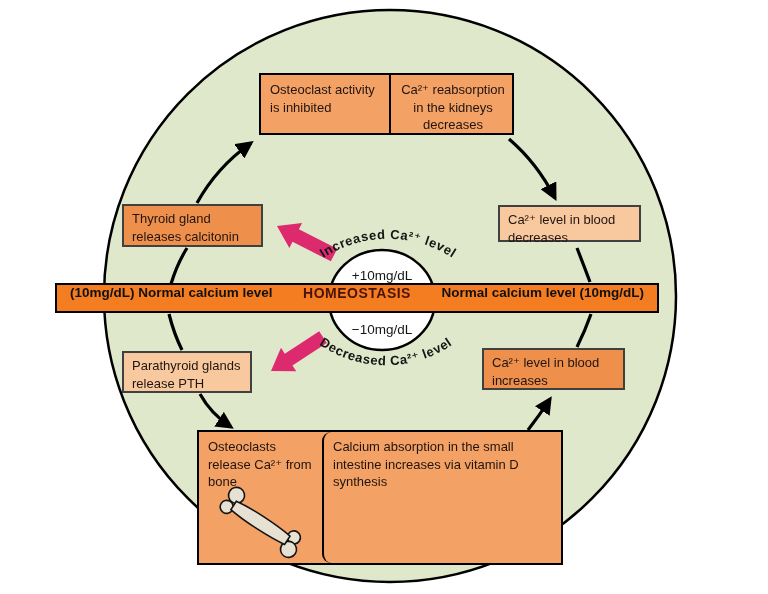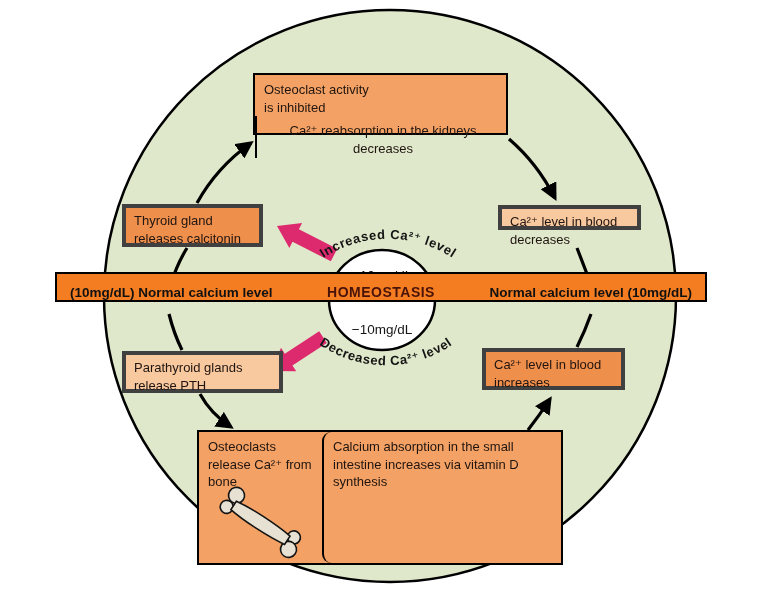--- a/index.html
+++ b/index.html
@@ -15,31 +15,31 @@
   }
   *{box-sizing:border-box;margin:0;padding:0}
   body{background:#fff;font-family:"Liberation Sans","DejaVu Sans",sans-serif;}
   .stage{position:relative;width:768px;height:594px;background:#fff;overflow:hidden;}
   .art{position:absolute;left:0;top:0;z-index:0;}
   .big-circle{fill:var(--circle-green);stroke:#000;stroke-width:2.5px;}
   .inner-circle{fill:#fff;stroke:#000;stroke-width:2.5px;}
   .cyc{fill:none;stroke:#000;stroke-width:3.2px;}
   .pink{fill:var(--pink-arrow);stroke:none;}
   .arc-label{font-family:"Liberation Sans","DejaVu Sans",sans-serif;font-size:13px;font-weight:bold;fill:#141414;letter-spacing:.6px;}
-  .box{position:absolute;z-index:2;border:4px solid #404040;background:var(--box-orange-medium);
+  .box{position:absolute;z-index:2;border:2px solid #404040;background:var(--box-orange-medium);
        color:var(--ink);font-size:13px;line-height:1.36;padding:4px 8px;}
   .box.dark{background:var(--box-orange-dark);}
   .box.peach{background:var(--box-peach-light);}
   .dualbox,.triplebox{position:absolute;z-index:2;border:2px solid #000;background:var(--box-orange-medium);
        display:flex;color:var(--ink);font-size:13px;line-height:1.36;padding:0;}
   .cell{position:relative;padding:6px 6px 0 9px;}
   .cell + .cell{border-left:2px solid #000;}
-  .band{position:absolute;z-index:3;left:55px;top:272px;width:652px;height:30px;
+  .band{position:absolute;z-index:3;left:55px;top:283px;width:604px;height:30px;
         background:var(--band-orange);border:2.5px solid #000;
-        display:flex;align-items:flex-end;justify-content:space-between;
+        display:flex;align-items:flex-start;justify-content:space-between;
         padding:0 13px;font-size:13.5px;font-weight:bold;color:#111;}
   .band .homeo{color:var(--homeostasis-text);font-size:14px;letter-spacing:.5px;}
   .center-label{position:absolute;z-index:3;left:337px;width:90px;text-align:center;
         font-size:13.5px;color:#161616;}
   .icon-wrap{position:absolute;}
 </style>
 </head>
 <body>
 
 <div class="stage">
@@ -79,28 +79,28 @@
 
   <div class="center-label" style="top:260px;margin-top:8px;">+10mg/dL</div>
   <div class="center-label" style="top:322px;">−10mg/dL</div>
 
   <div class="band">
     <span>(10mg/dL) Normal calcium level</span>
     <span class="homeo">HOMEOSTASIS</span>
     <span>Normal calcium level (10mg/dL)</span>
   </div>
 
-  <div class="dualbox" style="left:253px;top:73px;width:255px;height:62px;flex-direction:column;">
+  <div class="dualbox" style="left:259px;top:73px;width:255px;height:62px;">
     <div class="cell" style="width:128px;">Osteoclast activity is inhibited</div>
     <div class="cell" style="flex:1;text-align:center;">Ca²⁺ reabsorption in the kidneys decreases</div>
   </div>
 
   <div class="box dark" style="left:122px;top:204px;width:141px;height:43px;">Thyroid gland releases calcitonin</div>
-  <div class="box peach" style="left:498px;top:205px;width:143px;height:25px;">Ca²⁺ level in blood decreases</div>
-  <div class="box peach" style="left:122px;top:351px;width:161px;height:42px;">Parathyroid glands release PTH</div>
+  <div class="box peach" style="left:498px;top:205px;width:143px;height:37px;">Ca²⁺ level in blood decreases</div>
+  <div class="box peach" style="left:122px;top:351px;width:130px;height:42px;">Parathyroid glands release PTH</div>
   <div class="box dark" style="left:482px;top:348px;width:143px;height:42px;">Ca²⁺ level in blood increases</div>
 
   <div class="triplebox" style="left:197px;top:430px;width:366px;height:135px;">
     <div class="cell" style="width:123px;border-radius:27px;">
       <span>Osteoclasts release Ca²⁺ from bone</span>
       <span class="icon-wrap" style="left:14px;top:52px;">
         <svg width="98" height="76" viewBox="-2 -6 98 76">
           <g transform="rotate(33 46 32)" fill="#e6e1d2" stroke="#141414" stroke-width="1.6">
             <circle cx="11" cy="23" r="8"></circle>
             <circle cx="9" cy="38" r="6.5"></circle>

